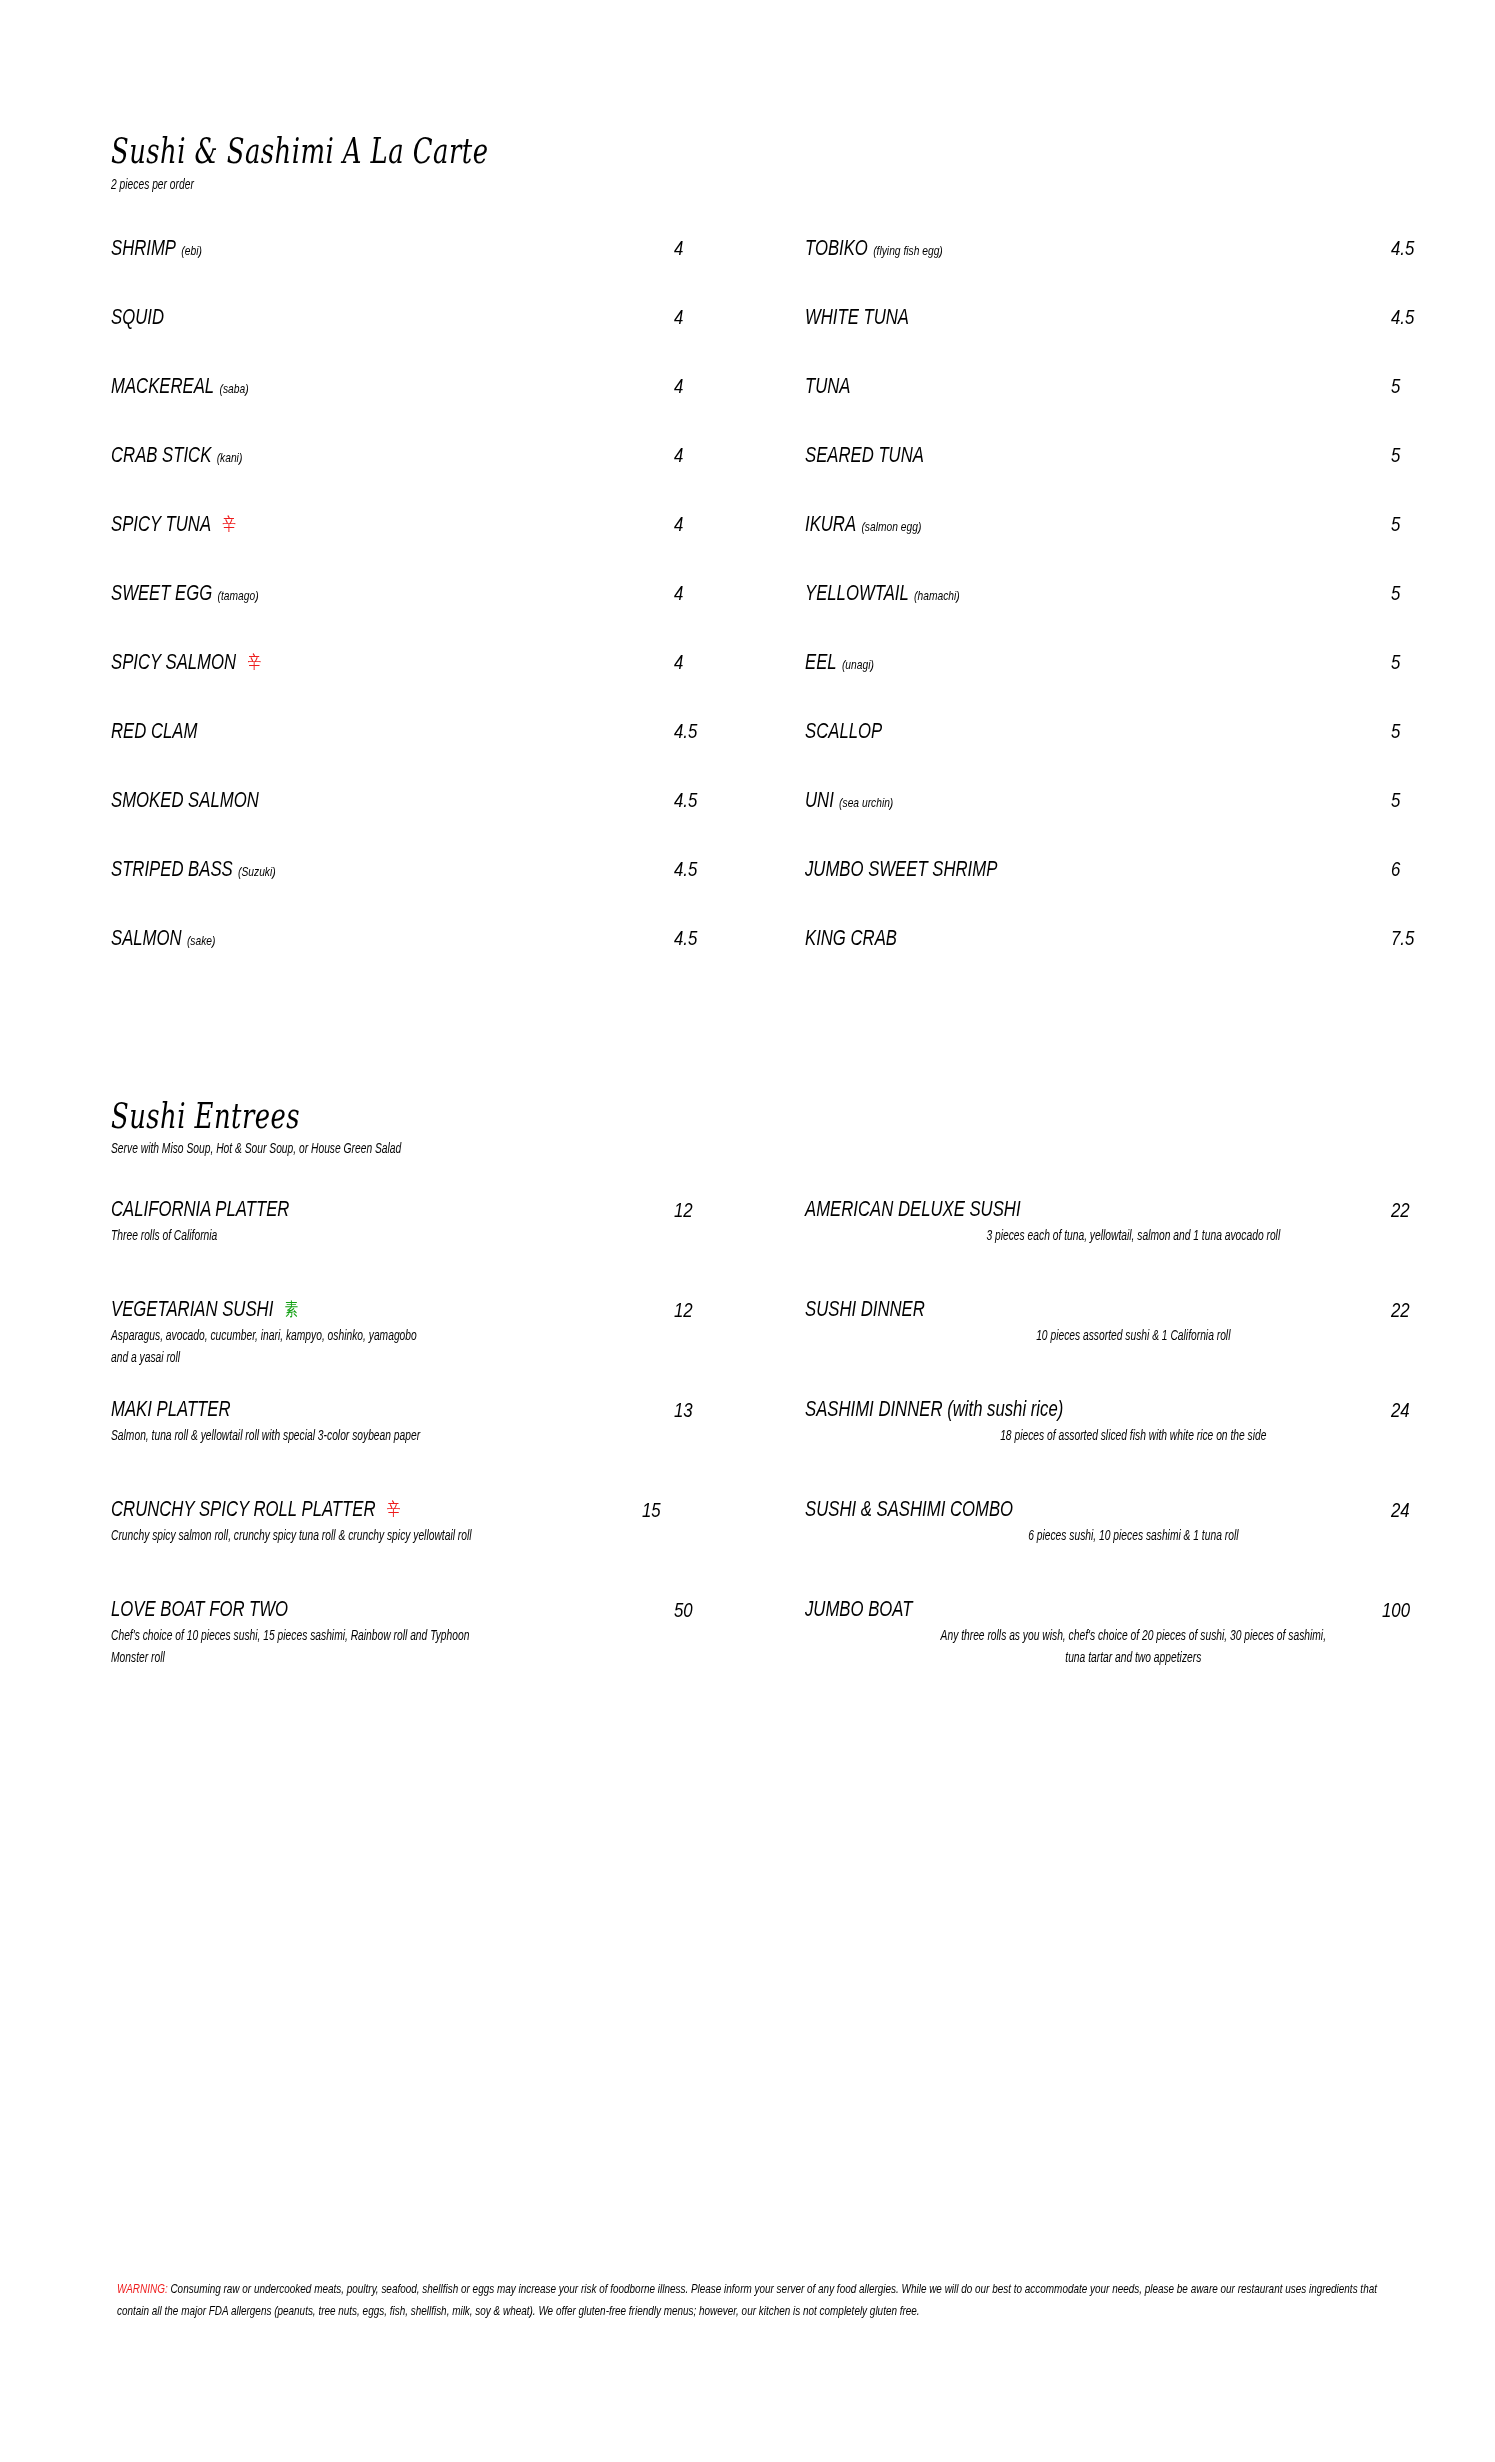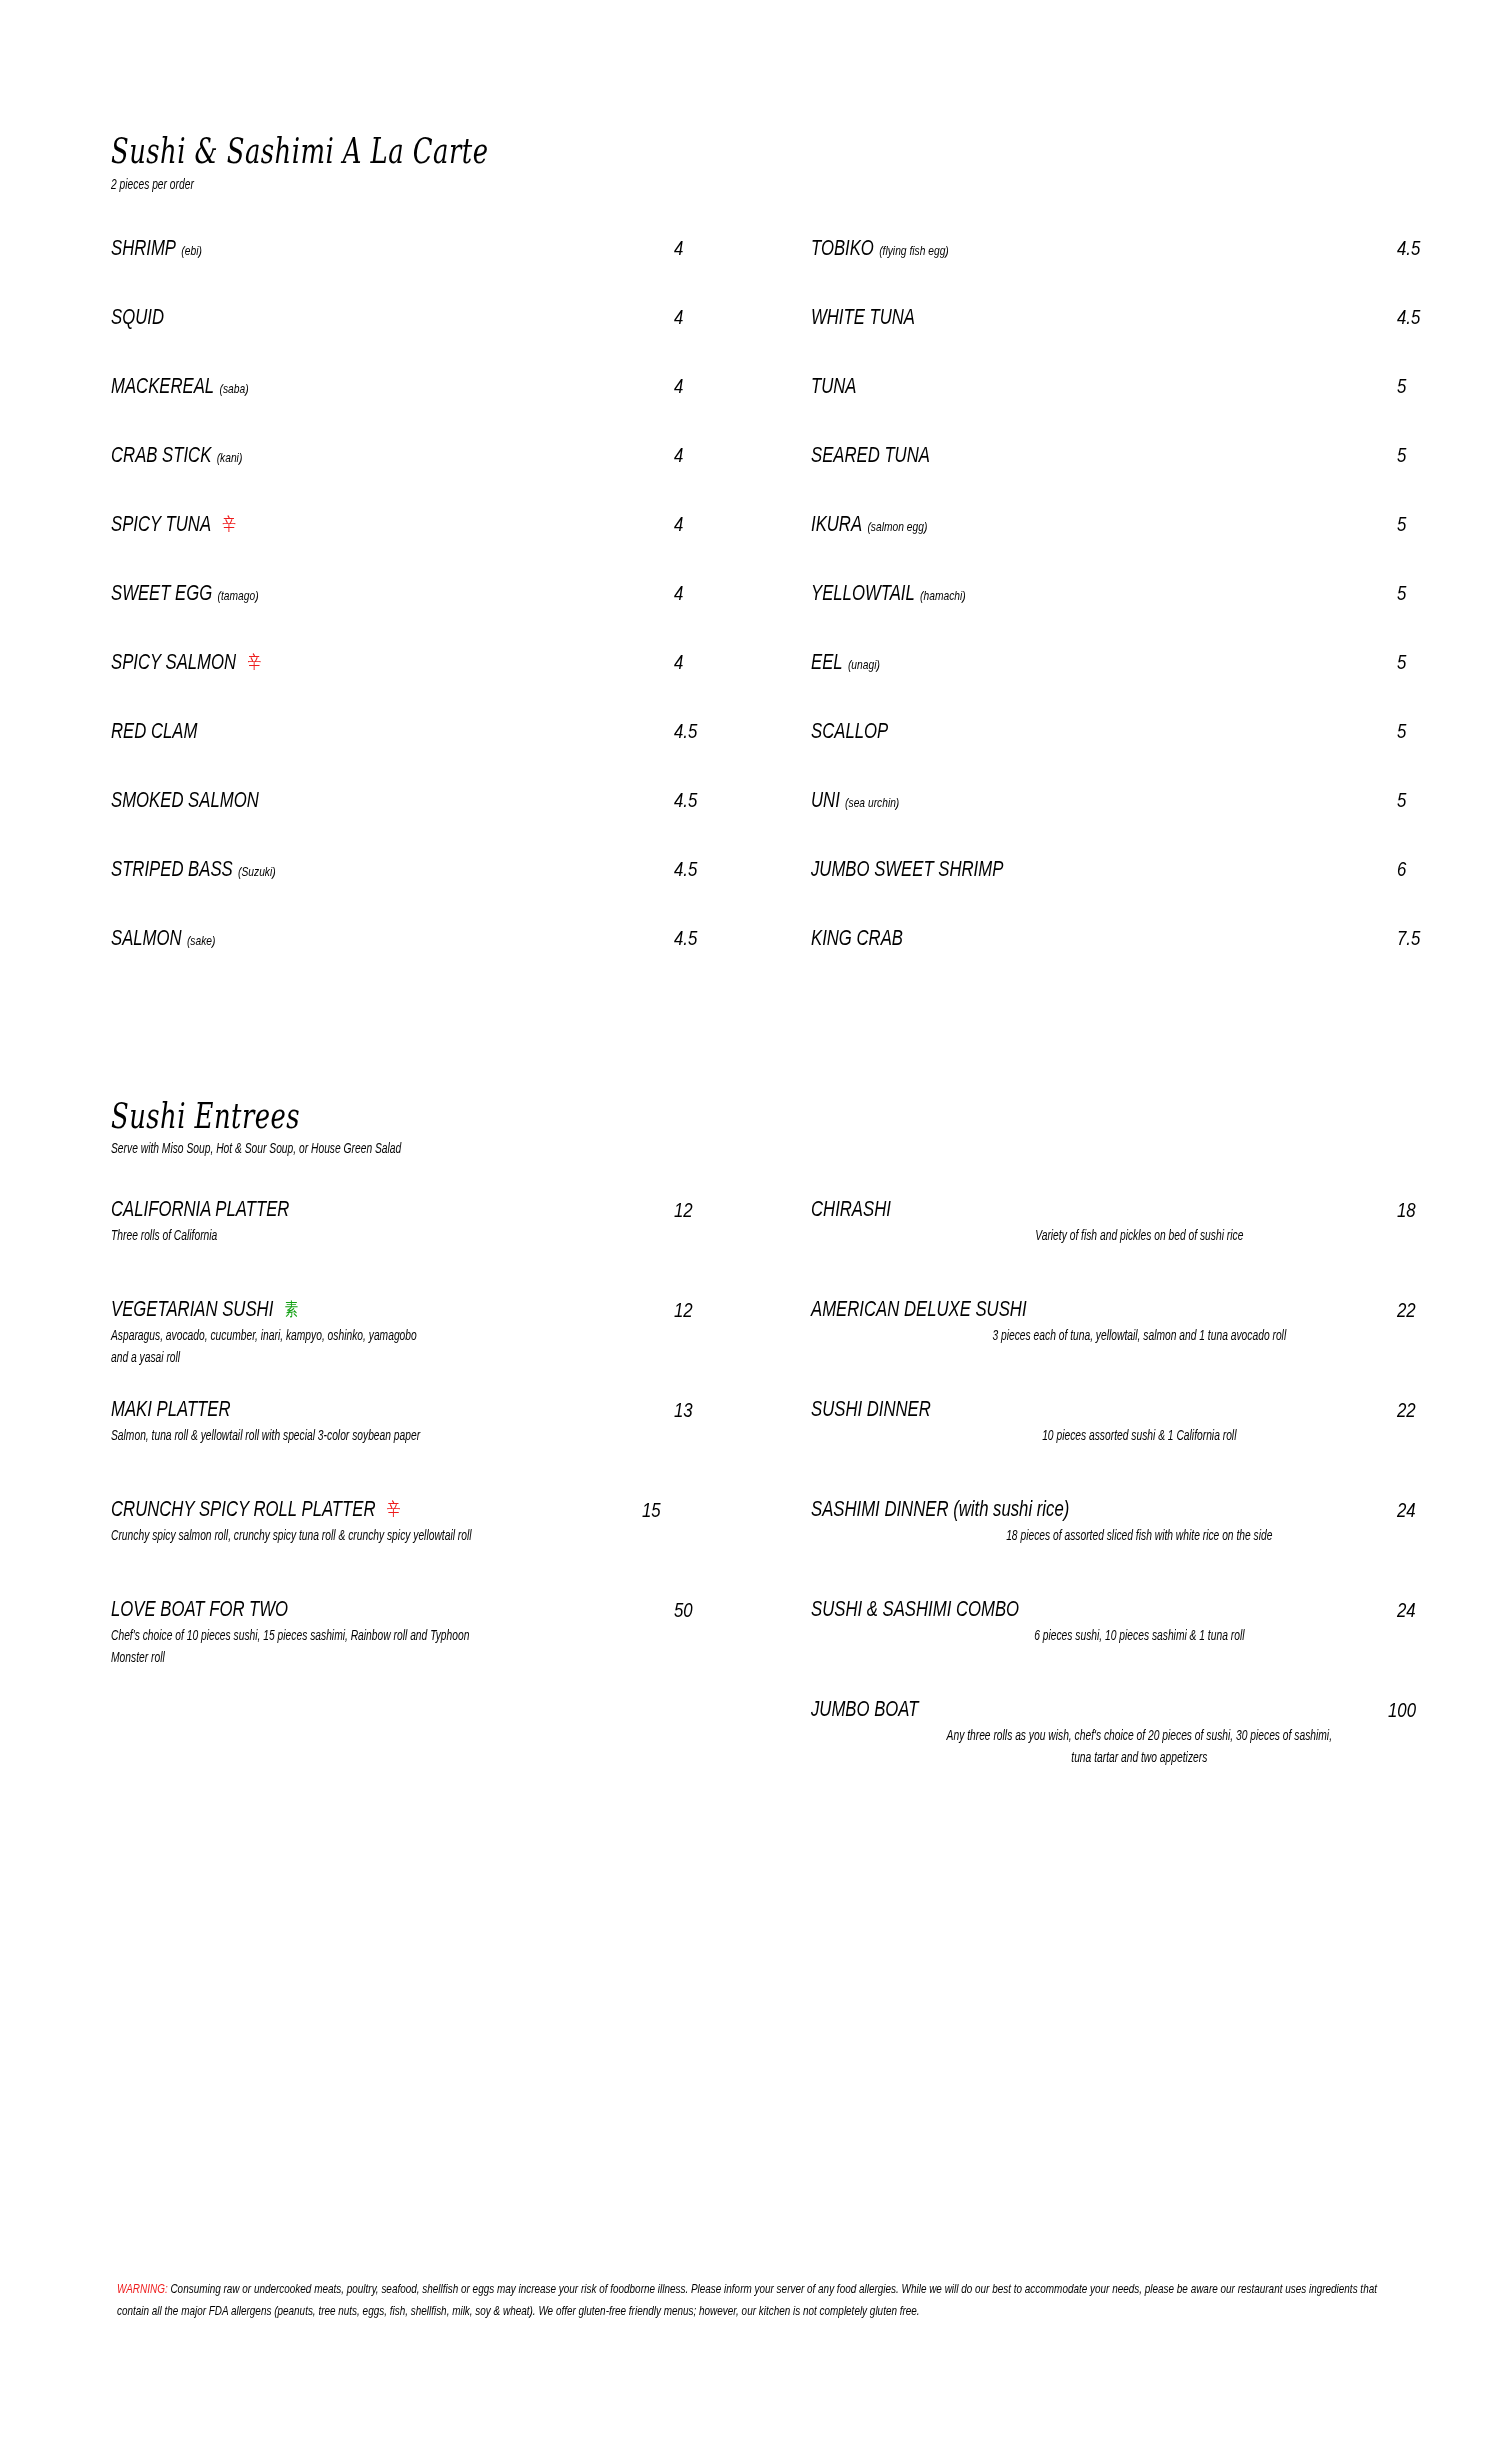--- a/index.html
+++ b/index.html
@@ -49,21 +49,21 @@
     transform: scaleX(0.70);
     transform-origin: left center;
     white-space: nowrap;
     margin-top: 5.9px;
   }
 
   
   .cols {
     display: flex;
     justify-content: flex-start;
-    gap: 14px;
+    gap: 8px;
   }
   .col {
     width: 680px;
     flex: 0 0 680px;
   }
   .col.right { margin-left: 5.9px; text-align: center; }
 
   
   .ac-list { margin-top: 43px; }
   .ac-row {
@@ -392,27 +392,20 @@
               <span>LOVE BOAT FOR TWO</span>
             </div>
             <div class="en-price">50</div>
             <div class="en-desc">Chef's choice of 10 pieces sushi, 15 pieces sashimi, Rainbow roll and Typhoon
 Monster roll</div>
           </div>
         </div>
       <div class="col right en-list">
           <div class="en-row">
             <div class="en-title">
-              <span>CHIRASHI</span>
-            </div>
-            <div class="en-price">18</div>
-            <div class="en-desc">Variety of fish and pickles on bed of sushi rice</div>
-          </div>
-          <div class="en-row">
-            <div class="en-title">
               <span>AMERICAN DELUXE SUSHI</span>
             </div>
             <div class="en-price">22</div>
             <div class="en-desc">3 pieces each of tuna, yellowtail, salmon and 1 tuna avocado roll</div>
           </div>
           <div class="en-row">
             <div class="en-title">
               <span>SUSHI DINNER</span>
             </div>
             <div class="en-price">22</div>

